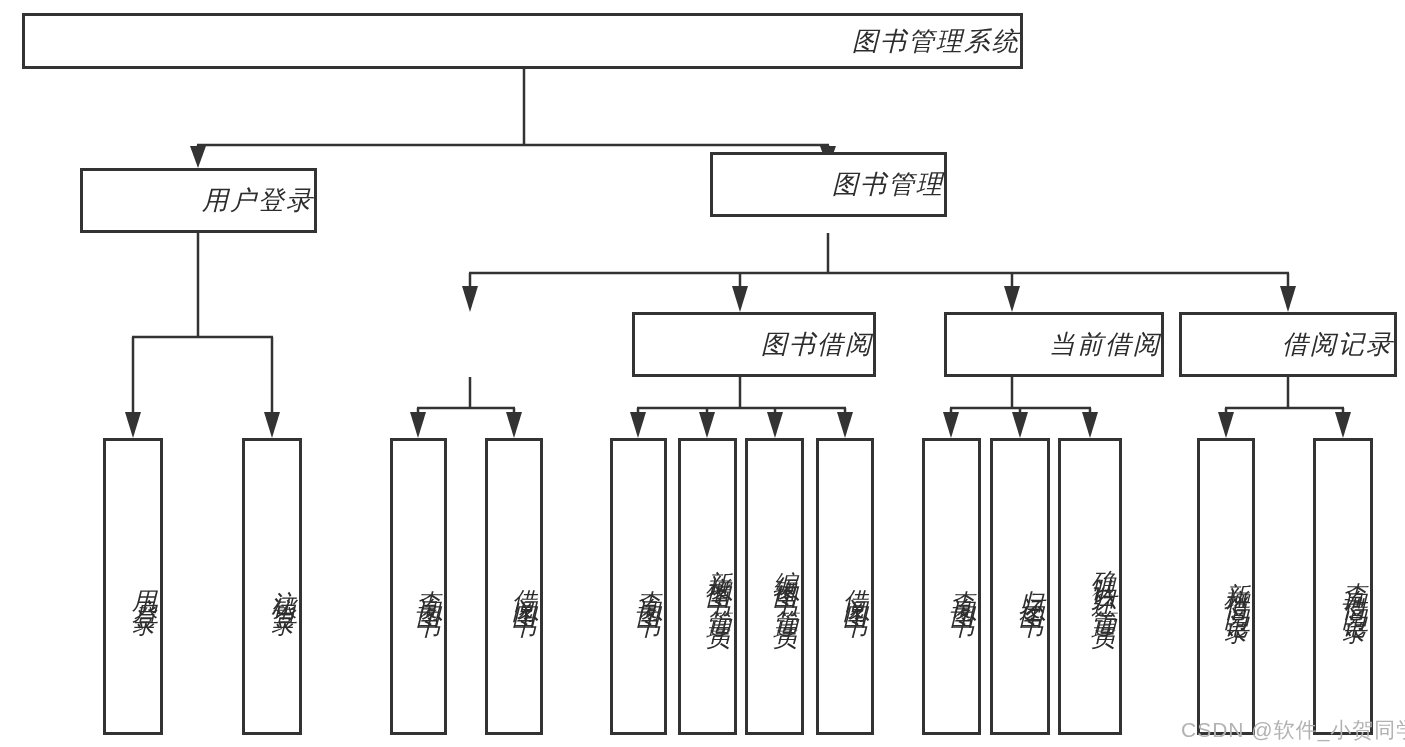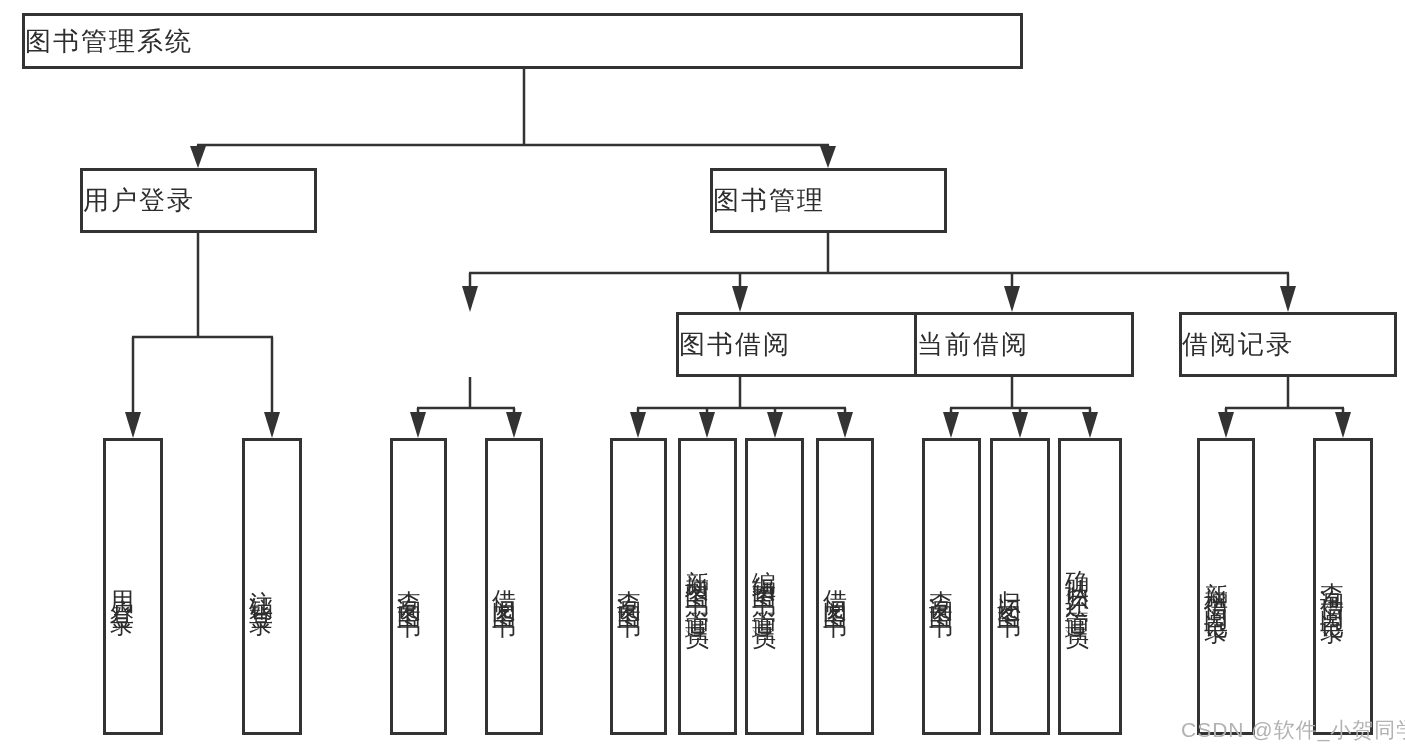--- a/index.html
+++ b/index.html
@@ -16,23 +16,24 @@
     left: 0; top: 0;
     z-index: 0;
   }
   .node {
     position: absolute;
     box-sizing: border-box;
     border: 3px solid #333333;
     background: #ffffff;
     display: flex;
     align-items: center;
-    justify-content: flex-start;
+    justify-content: flex-end;
     color: #2d2d2d;
     z-index: 1;
+    font-style: italic;
   }
   .node.h { font-size: 26px; letter-spacing: 2px; white-space: nowrap; }
   .node.v .label {
     writing-mode: vertical-rl;
     text-orientation: mixed;
     font-size: 24px;
     letter-spacing: 8px;
     white-space: nowrap;
   }
   #watermark {
@@ -120,28 +121,28 @@
     </g>
   </svg>
 
   <div class="node h" style="left:22px; top:13px; width:1001px; height:56px;">
     <span class="label">图书管理系统</span>
   </div>
 
   <div class="node h" style="left:80px; top:168px; width:237px; height:65px;">
     <span class="label">用户登录</span>
   </div>
-  <div class="node h" style="left:710px; top:168px; width:237px; height:65px;">
+  <div class="node h" style="left:710px; top:152px; width:237px; height:65px;">
     <span class="label">图书管理</span>
   </div>
 
-  <div class="node h" style="left:632px; top:312px; width:244px; height:65px;margin-left:44px;">
+  <div class="node h" style="left:632px; top:312px; width:244px; height:65px;">
     <span class="label">图书借阅</span>
   </div>
-  <div class="node h" style="left:914px; top:312px; width:220px; height:65px;">
+  <div class="node h" style="left:944px; top:312px; width:220px; height:65px;">
     <span class="label">当前借阅</span>
   </div>
   <div class="node h" style="left:1179px; top:312px; width:218px; height:65px;">
     <span class="label">借阅记录</span>
   </div>
 
   <div class="node v" style="left:103px; top:438px; width:60px; height:297px;">
     <span class="label">用户登录</span>
   </div>
   <div class="node v" style="left:242px; top:438px; width:60px; height:297px;">

